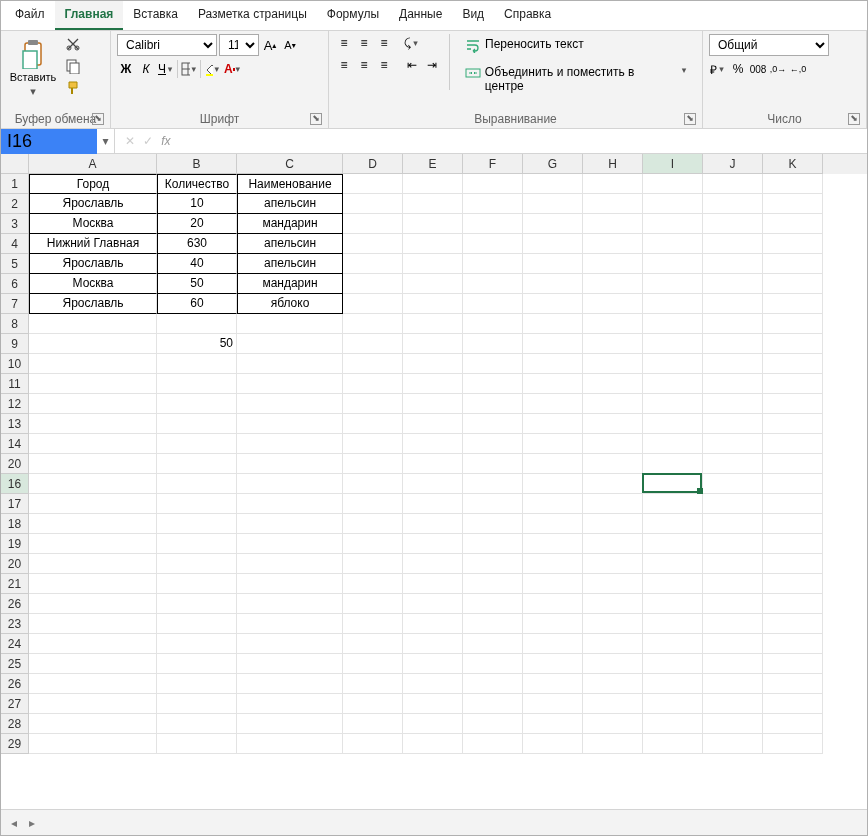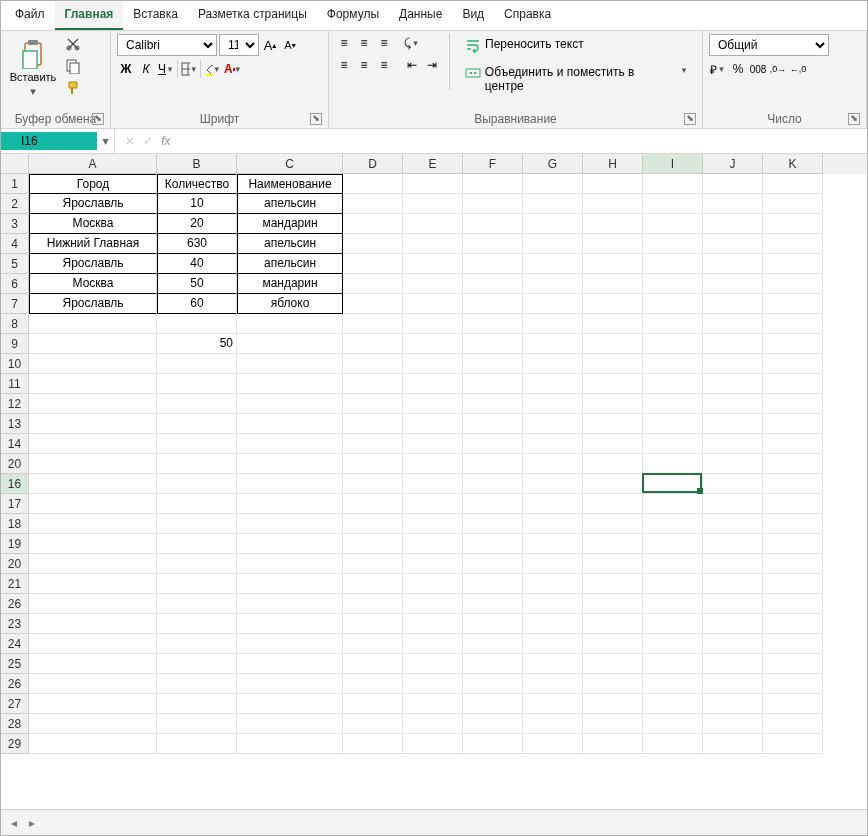--- a/index.html
+++ b/index.html
@@ -16,21 +16,21 @@
 .hstack{display:flex;align-items:center;gap:2px}
 .bigbtn{display:flex;flex-direction:column;align-items:center;justify-content:center;width:52px;height:68px;cursor:pointer;border:1px solid transparent;position:relative}
 .bigbtn span{font-size:11px;margin-top:2px}
 .icn{width:18px;height:18px;display:flex;align-items:center;justify-content:center;cursor:pointer;border:1px solid transparent}
 .icn-sm{width:20px;height:20px}
 .font-combo{height:22px;border:1px solid #aaa;background:#fff;padding:0 4px;font-size:12px}
 .font-name{width:100px}
 .font-size{width:40px}
 .dd{width:10px;text-align:center;color:#555;font-size:9px}
 .namebox{display:flex;align-items:center;border-bottom:1px solid #d4d4d4;background:#fff;height:25px}
-.namebox .cellref{width:96px;border:none;padding:2px 20px;font-size:12px;background:#14b8a6}
+.namebox .cellref{width:96px;border:none;padding:2px 6px;font-size:18px;background:#3b82f6}
 .namebox .dd-arrow{width:18px;text-align:center;color:#666;cursor:pointer;border-right:1px solid #d4d4d4;height:100%;line-height:24px}
 .namebox .fx-icons{display:flex;align-items:center;gap:8px;padding:0 10px;color:#999}
 .namebox .fx-icons span{cursor:pointer}
 .namebox .formula-input{flex:1;border:none;padding:2px 6px;font-size:12px}
 .grid-area{flex:1;display:flex;overflow:hidden;position:relative;background:#fff}
 .corner{width:28px;height:20px;background:#f0f0f0;border-right:1px solid #ccc;border-bottom:1px solid #ccc;position:absolute;top:0;left:0;z-index:3}
 .col-headers{position:absolute;top:0;left:28px;right:0;height:20px;display:flex;background:#f0f0f0;z-index:2}
 .col-h{border-right:1px solid #ccc;border-bottom:1px solid #ccc;text-align:center;line-height:20px;font-size:12px;color:#333;cursor:pointer}
 .row-headers{position:absolute;top:20px;left:0;width:28px;display:flex;flex-direction:column;background:#f0f0f0;z-index:2}
 .row-h{height:20px;border-right:1px solid #ccc;border-bottom:1px solid #ccc;text-align:center;line-height:20px;font-size:12px;color:#333;cursor:pointer}

